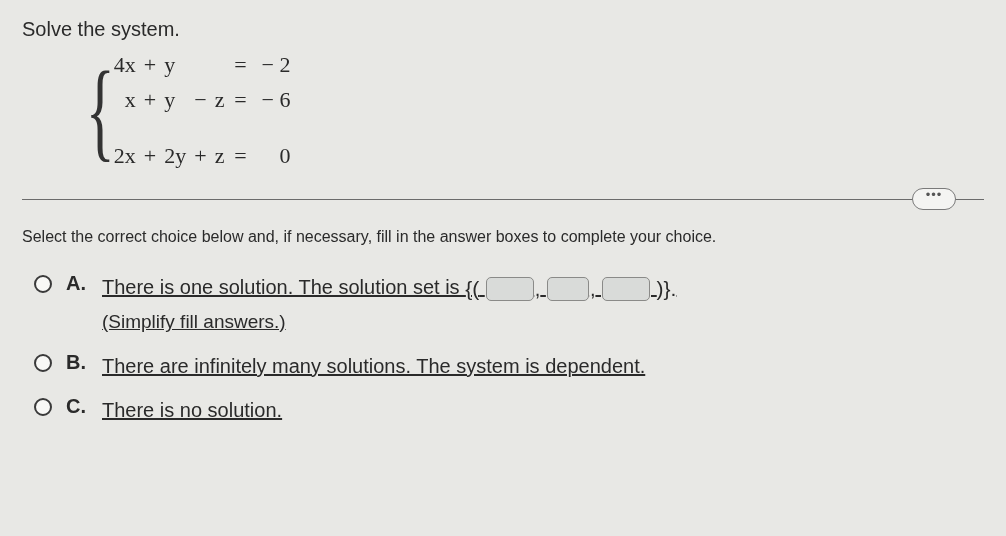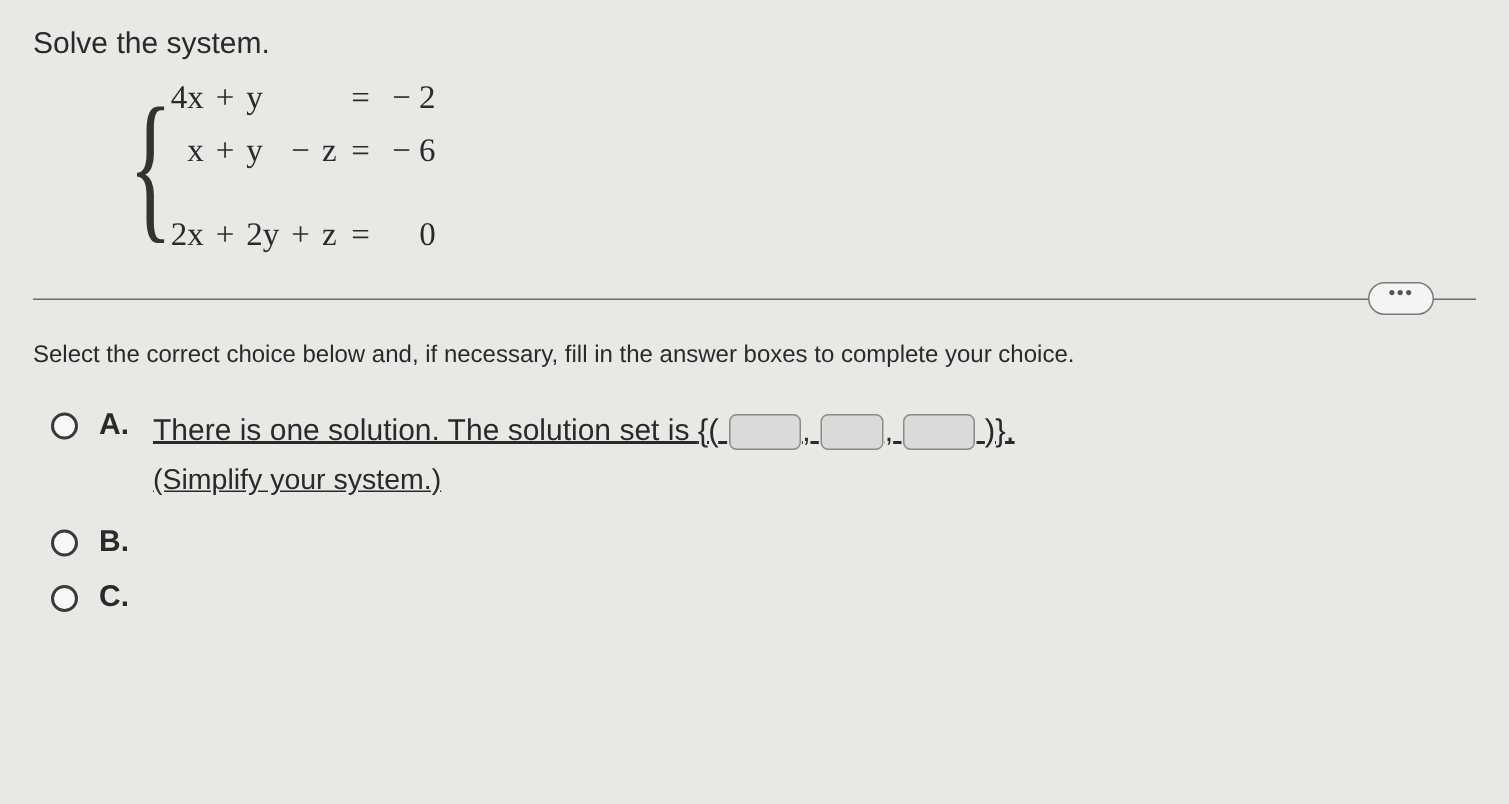--- a/index.html
+++ b/index.html
@@ -189,27 +189,29 @@
   <div class="choice">
     <span class="radio"></span>
     <span class="letter">A.</span>
     <span class="choice-body">
       <span>There is one solution. The solution set is </span>
       <span class="set-brace">{(</span>
       <span class="answer-box wide"></span><span class="comma">,</span>
       <span class="answer-box"></span><span class="comma">,</span>
       <span class="answer-box wide"></span>
       <span class="set-brace">)}.</span>
-      <span class="sub">(Simplify your system.)</span>
+      <span class="sub">(Simplify fill answers.)</span>
     </span>
   </div>
 
   <div class="choice">
     <span class="radio"></span>
     <span class="letter">B.</span>
+    <span class="choice-body">There are infinitely many solutions. The system is dependent.</span>
   </div>
 
   <div class="choice">
     <span class="radio"></span>
     <span class="letter">C.</span>
+    <span class="choice-body">There is no solution.</span>
   </div>
 
 </div>
 
 </body></html>

